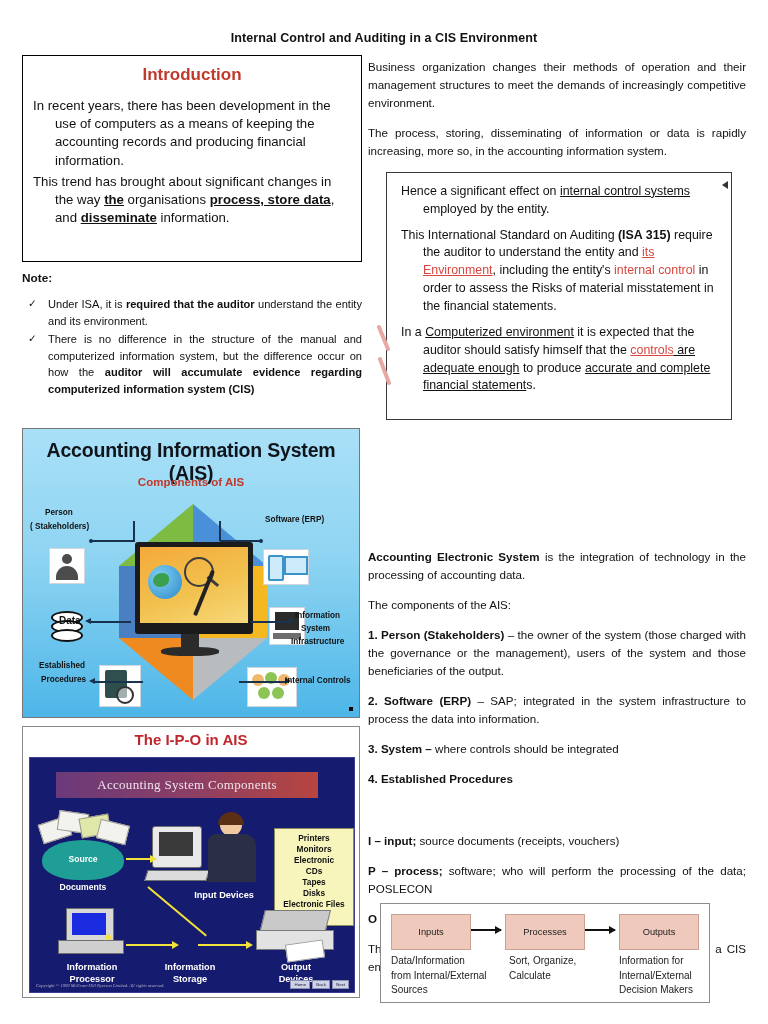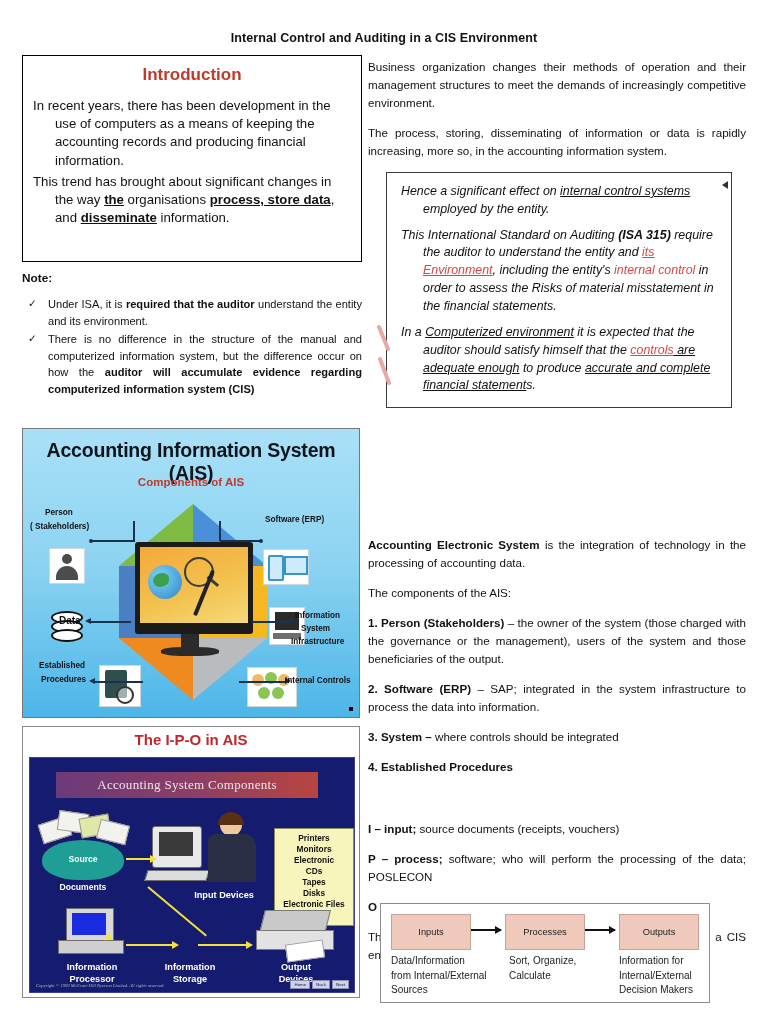--- a/index.html
+++ b/index.html
@@ -33,24 +33,24 @@
   .note-list li .chk{position:absolute;left:6px;top:0px;font-size:10.5px;}
   .note-list b{font-weight:bold;}
 
   
   .rp{font-size:11.6px;line-height:1.55;text-align:justify;margin:0 0 12px 0;}
   .rp b{font-weight:bold;}
 
   
   .isa-box{position:relative;border:1.2px solid #3a3a3a;background:#fff;
            width:346px;box-sizing:border-box;padding:10px 16px 12px 14px;
-           margin:8px 0 0 18px;font-style:italic;}
+           margin:8px 0 0 18px;}
   .isa-p{font-size:12.4px;line-height:1.44;margin:0 0 8px 0;
          padding-left:22px;text-indent:-22px;}
-  .isa-p:last-child{margin-bottom:0;}
+  .isa-p:last-child{margin-bottom:12px;}
   .isa-p u{text-decoration:underline;}
   .isa-p b{font-weight:bold;}
   .red{color:#d9463f;}
   .red u{text-decoration:underline;}
   .scroll-arrow{position:absolute;right:3px;top:8px;width:0;height:0;
                 border-top:4px solid transparent;border-bottom:4px solid transparent;
                 border-right:6px solid #333;}
   .isa-smear{position:absolute;left:-10px;top:150px;width:14px;height:70px;}
 
   

